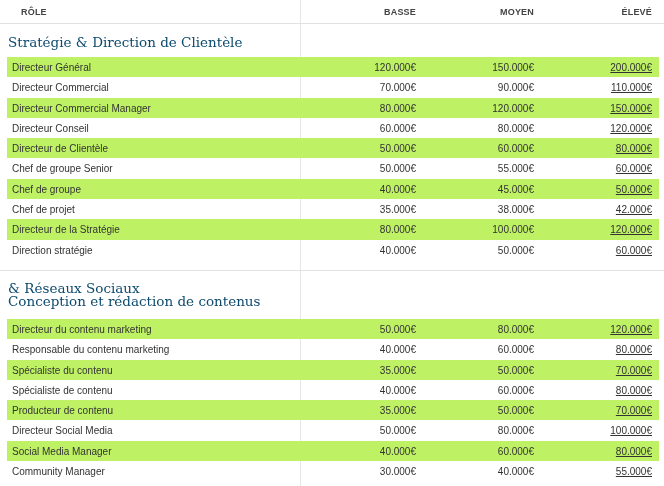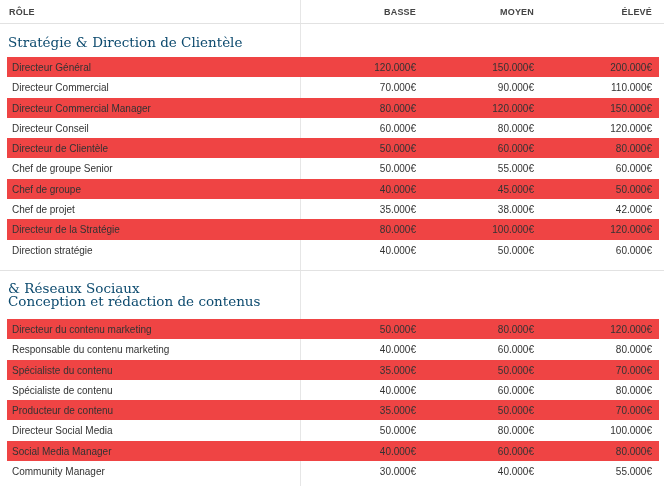--- a/index.html
+++ b/index.html
@@ -1,33 +1,33 @@
 <!DOCTYPE html>
 <html><head>
   <meta charset="utf-8">
   <style>
     html, body { margin: 0; padding: 0; background: #ffffff; }
     body { width: 664px; height: 486px; overflow: hidden; position: relative;
       font-family: "Liberation Sans", sans-serif; color: #333; }
     .vline { position: absolute; left: 300px; top: 0; width: 1px; height: 486px; background: #e6e6e6; }
     .header { position: absolute; left: 0; top: 0; width: 664px; height: 23px; border-bottom: 1px solid #e2e2e2; }
-    .hcell { position: absolute; top: 7px; font-size: 9px; font-weight: bold; color: #444; letter-spacing: 0.2px; }
+    .hcell { position: absolute; top: 7px; font-size: 9px; font-weight: bold; color: #444; letter-spacing: 0.2px; margin-left: 12px; }
     .h-role { left: 9px; }
     .h-basse { right: 248px; }
     .h-moyen { right: 130px; padding-left: 44px; }
     .h-eleve { right: 12px; }
     .section-title { position: absolute; left: 8px; font-family: "DejaVu Serif", "Liberation Serif", serif;
       font-size: 13.5px; color: #0c4a6e; line-height: 13px; }
     .rows { position: absolute; left: 7px; width: 652px; }
     .row { position: relative; height: 20.3px; font-size: 10px; color: #333; }
-    .row.striped { background: #ef4444; }
+    .row.striped { background: #bef264; }
     .row .c-role { position: absolute; left: 5px; top: 5px; }
     .row .c-basse { position: absolute; right: 243px; top: 5px; }
     .row .c-moyen { position: absolute; right: 125px; top: 5px; }
-    .row .c-eleve { position: absolute; right: 7px; top: 5px; }
+    .row .c-eleve { position: absolute; right: 7px; top: 5px; text-decoration: underline; }
     .divider { position: absolute; left: 0; width: 664px; height: 1px; background: #e2e2e2; }
   </style>
 </head>
 <body>
 
 <div class="vline"></div>
 
 <div class="header">
   <span class="hcell h-role">RÔLE</span>
   <span class="hcell h-basse">BASSE</span>

